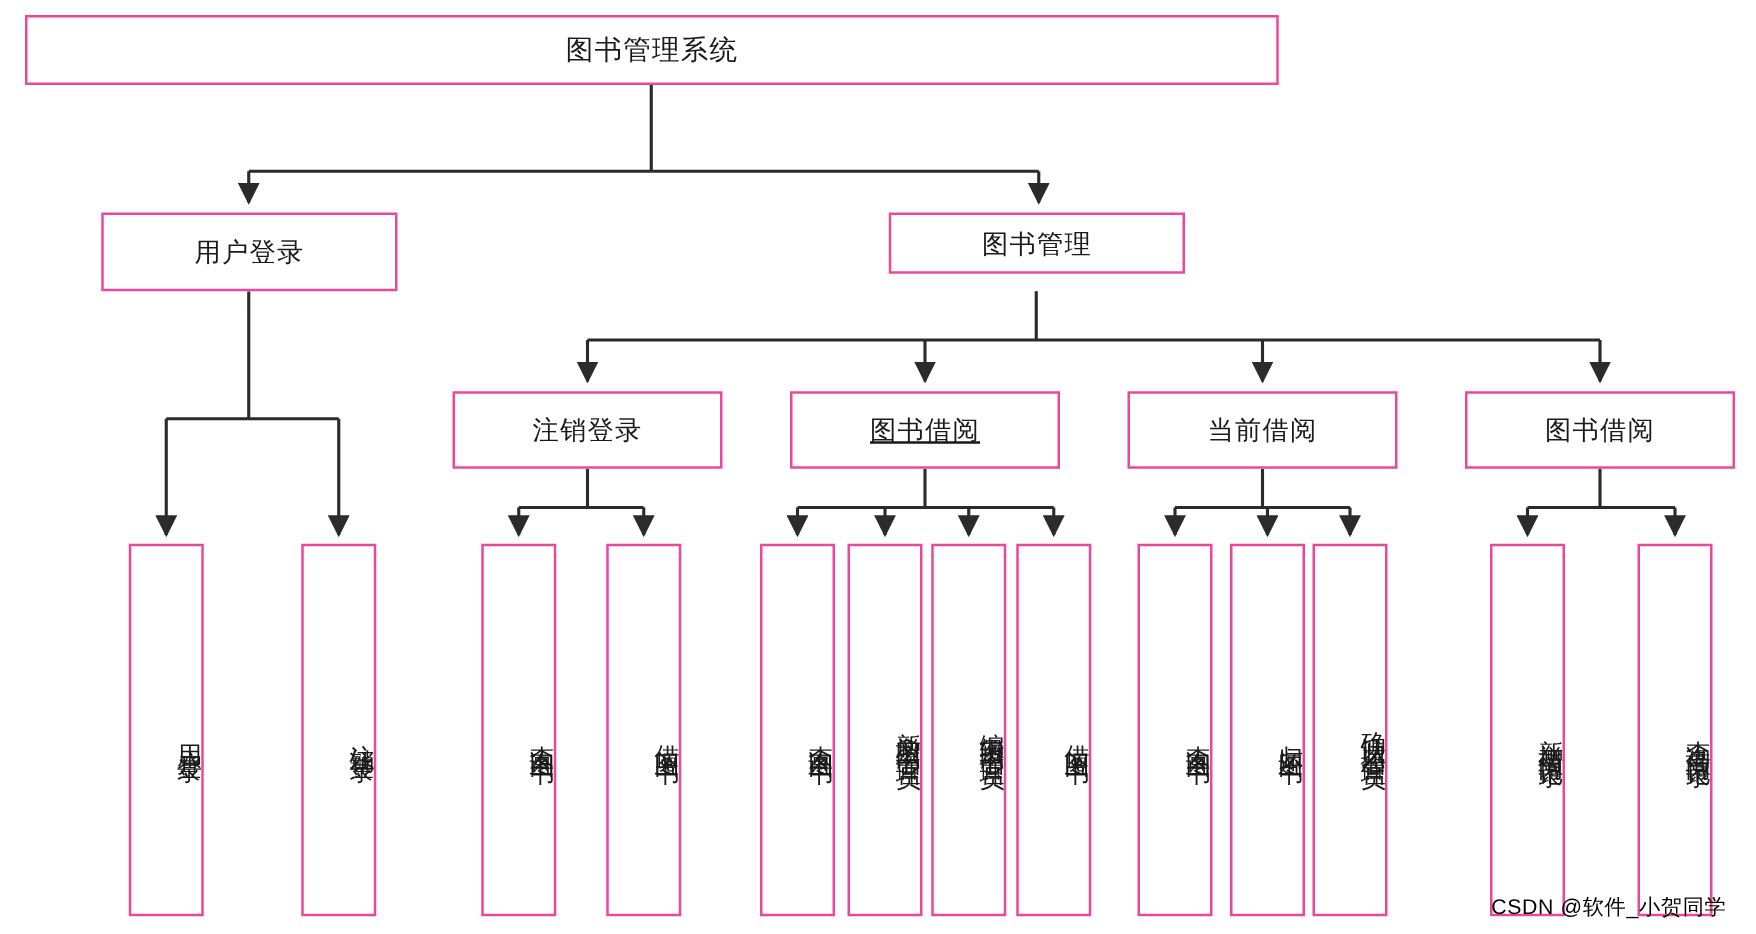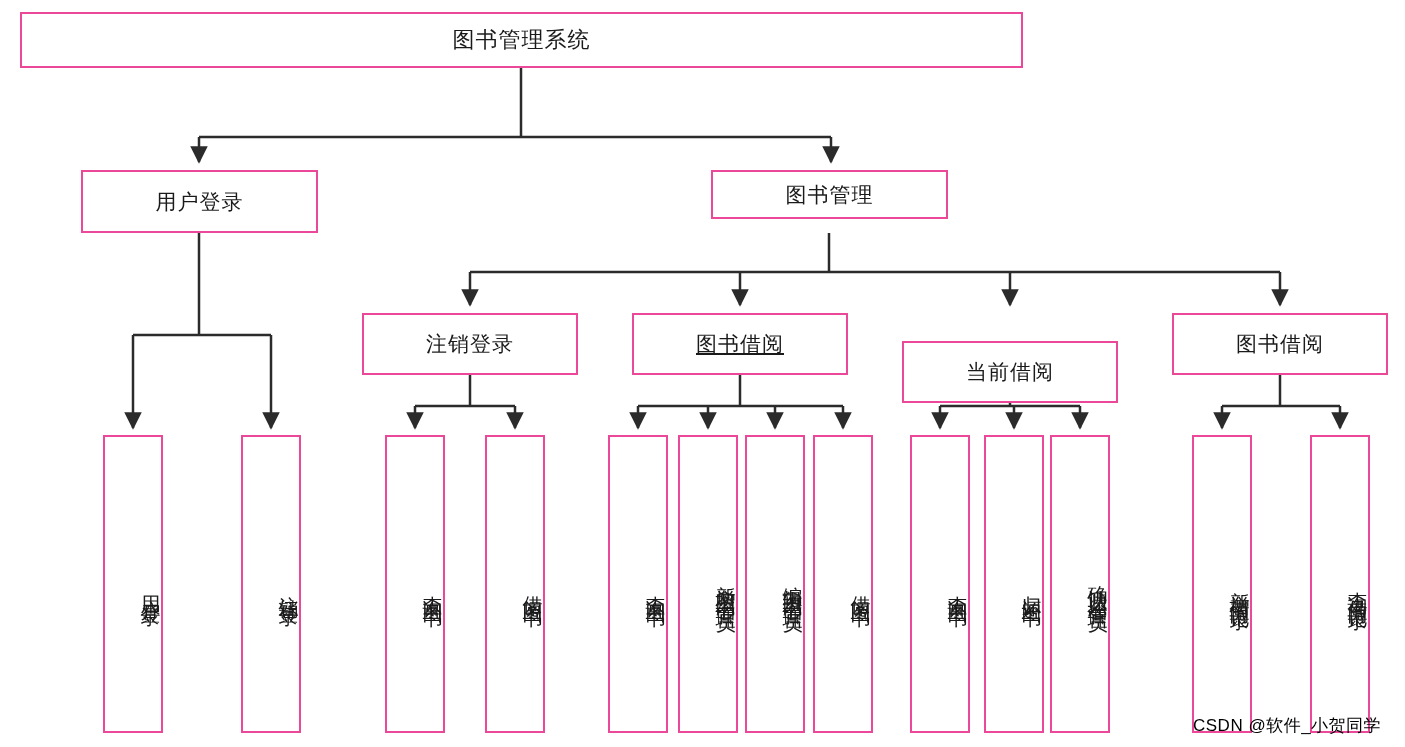--- a/index.html
+++ b/index.html
@@ -124,21 +124,21 @@
   <div class="node h" style="left: 711px; top: 170px; width: 237px; height: 49px;">
     <span>图书管理</span>
   </div>
 
   <div class="node h" style="left: 362px; top: 313px; width: 216px; height: 62px;">
     <span>注销登录</span>
   </div>
   <div class="node h" style="left: 632px; top: 313px; width: 216px; height: 62px; text-decoration: underline;">
     <span>图书借阅</span>
   </div>
-  <div class="node h" style="left: 902px; top: 313px; width: 216px; height: 62px; margin-top: 28px;">
+  <div class="node h" style="left: 902px; top: 313px; width: 216px; height: 62px;">
     <span>当前借阅</span>
   </div>
   <div class="node h" style="left: 1172px; top: 313px; width: 216px; height: 62px;">
     <span>图书借阅</span>
   </div>
 
   <div class="node v" style="left: 103px; top: 435px; width: 60px; height: 298px;">
       <span>用户登录</span>
     </div>
   <div class="node v" style="left: 241px; top: 435px; width: 60px; height: 298px;">

